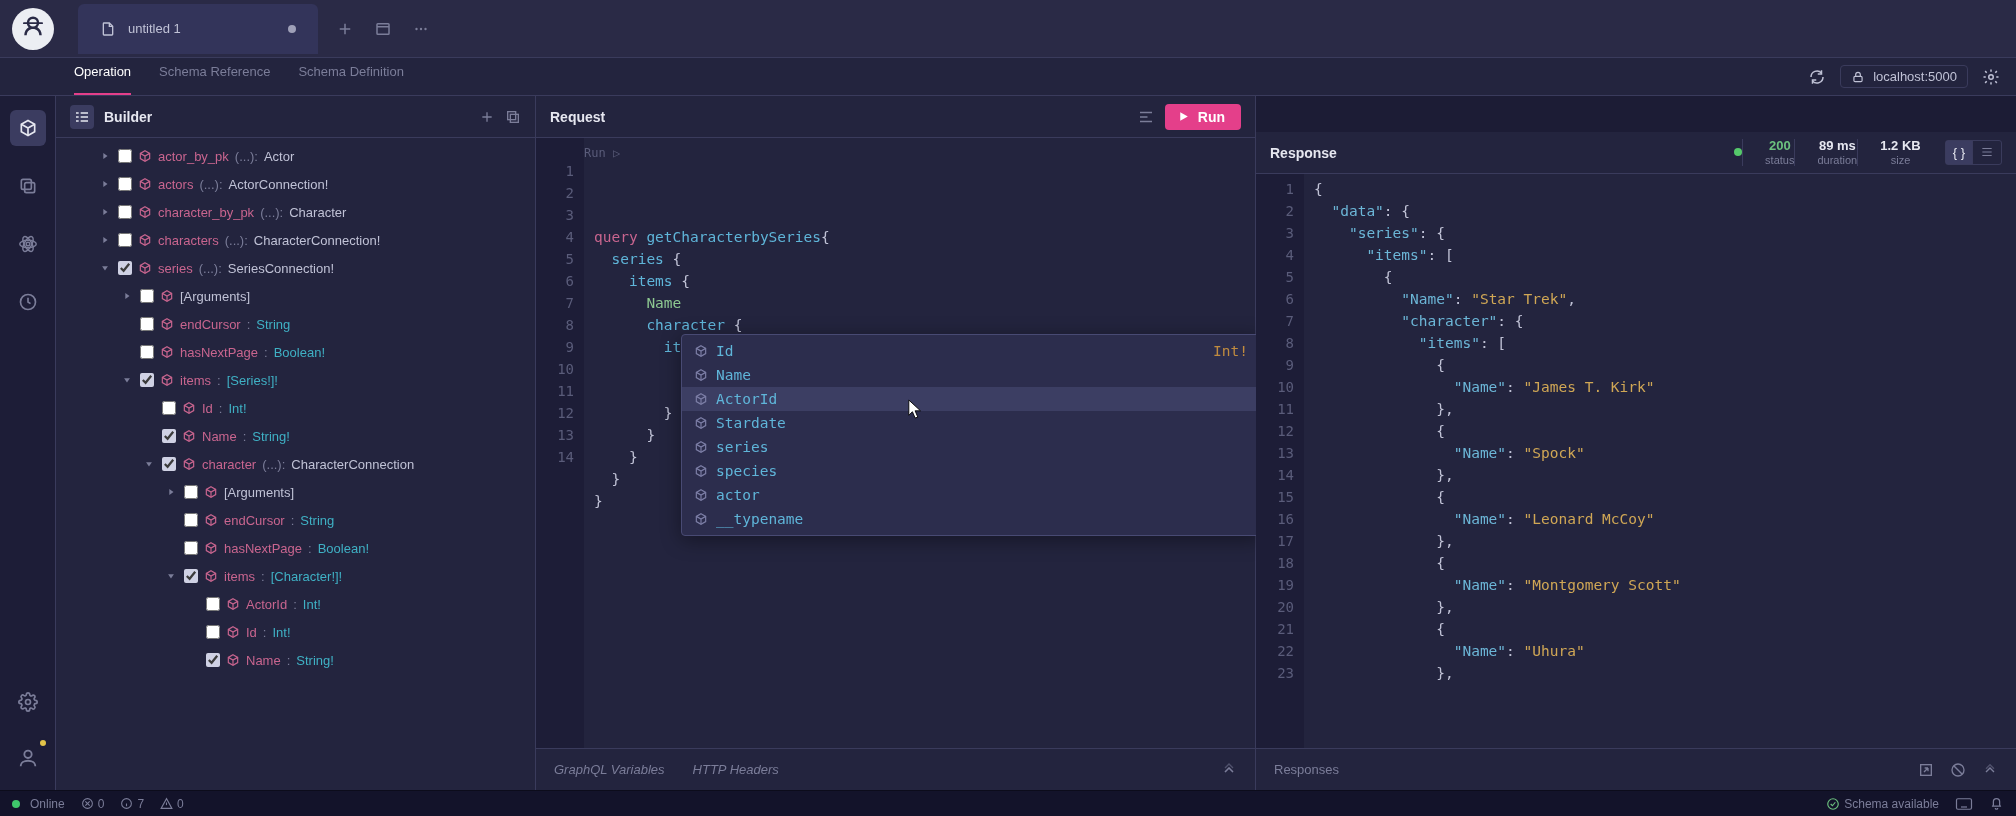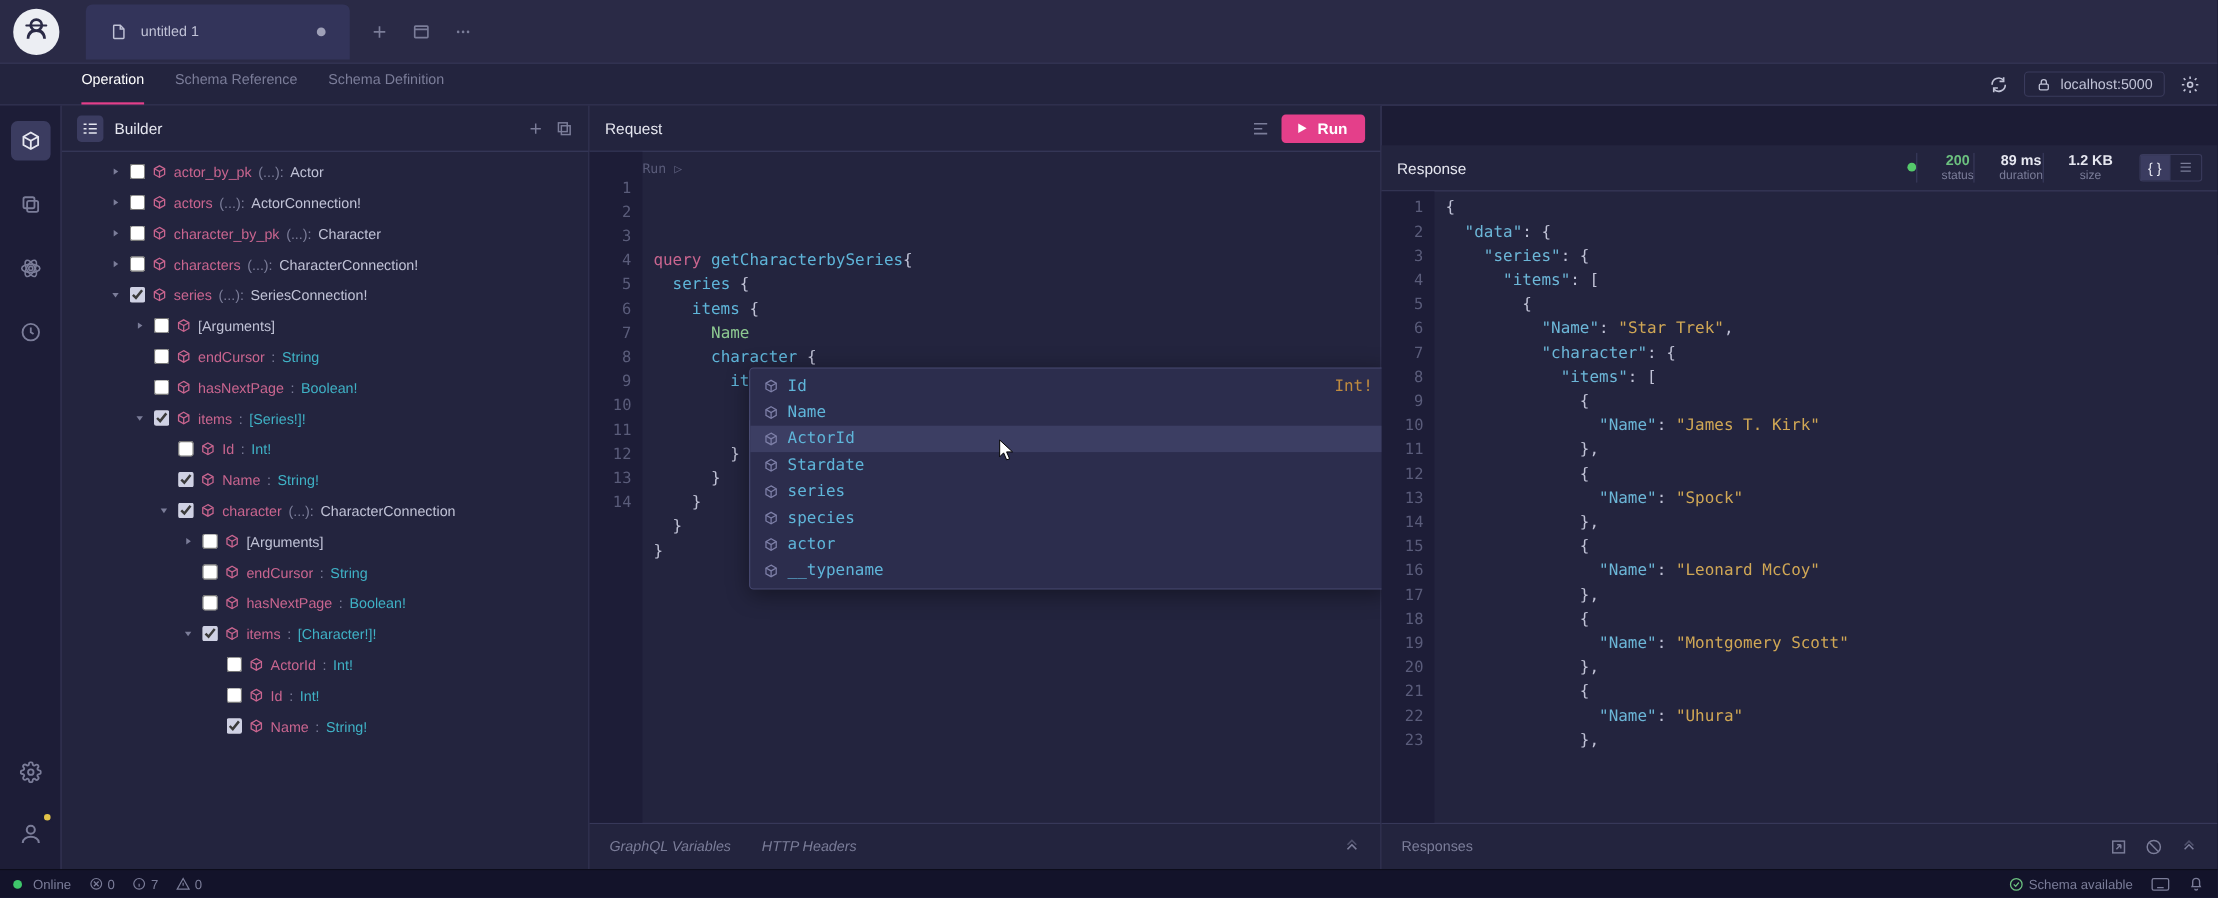--- a/index.html
+++ b/index.html
@@ -125,21 +125,21 @@
   .col-request { width: 720px; }
   .col-response { flex:1; border-right:none;margin-top:36px; }
   .col-header {
     height: 42px;
     display:flex;
     align-items:center;
     padding: 0 14px;
     border-bottom:1px solid var(--border);
     gap:10px;
   }
-  .col-title { color:#e6e7f0; font-size:14px; font-weight:400; }
+  .col-title { color:#e6e7f0; font-size:14px; font-weight:700; }
   .col-header .spacer { flex:1; }
   .small-icon-btn { color:var(--text-dim); cursor:pointer; display:inline-flex; }
   .run-btn {
     background: var(--run-bg);
     color:#fff;
     border:none;
     border-radius:4px;
     padding:5px 16px 5px 12px;
     font-size:14px;
     font-weight:600;

